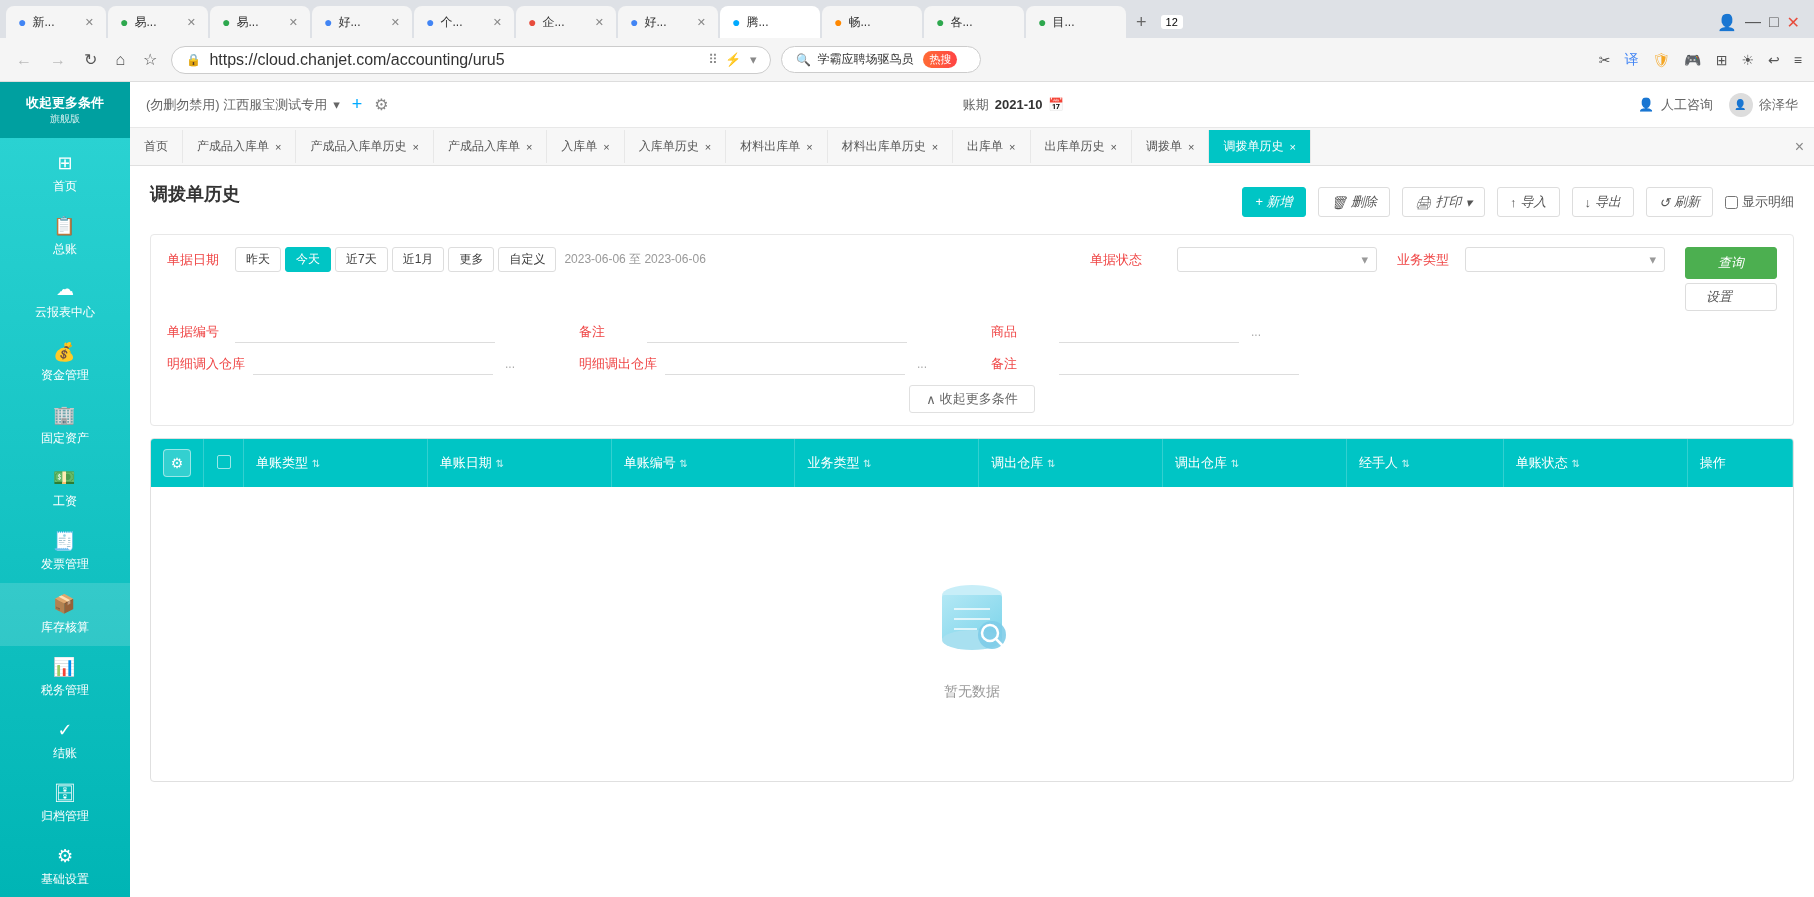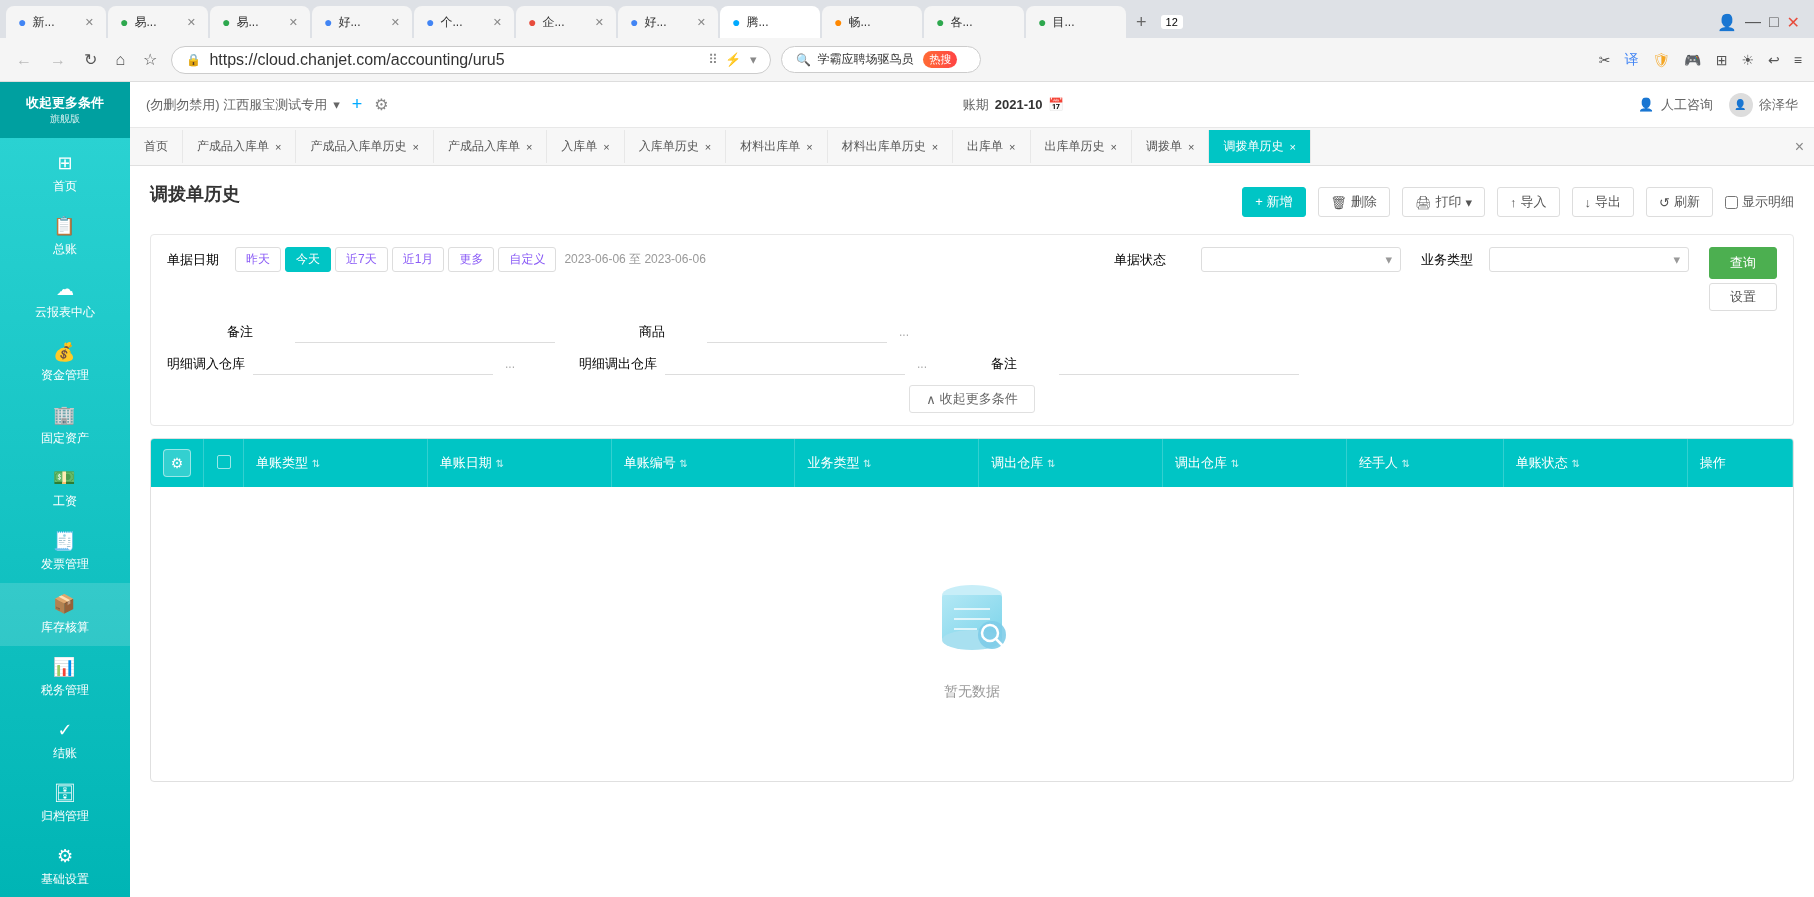--- a/index.html
+++ b/index.html
@@ -54,28 +54,28 @@
     .nav-tab.active { background: #00c5c5; color: #fff; }
     .nav-tab .close-x { color: inherit; font-size: 11px; margin-left: 2px; }
     .close-all-btn { padding: 0 10px; color: #888; font-size: 16px; cursor: pointer; margin-left: auto; }
 
     
     .page-content { padding: 16px 20px; flex: 1; overflow-y: auto; }
     .page-title { font-size: 18px; color: #333; font-weight: bold; margin-bottom: 16px; }
 
     
     .toolbar { display: flex; align-items: center; gap: 12px; margin-bottom: 16px; }
-    .toolbar-btn { display: flex; align-items: center; gap: 4px; padding: 5px 12px; border: 1px solid #ddd; border-radius: 3px; background: #fff; cursor: pointer; color: #555; font-size: 13px; }
+    .toolbar-btn { display: flex; align-items: center; gap: 4px; padding: 5px 12px; border: 1px solid #ddd; border-radius: 3px; background: #fff; cursor: pointer; color: #555; font-size: 13px; font-style: italic; }
 
     
     .filter-section { background: #fff; border: 1px solid #e8e8e8; border-radius: 4px; padding: 12px 16px; margin-bottom: 12px; }
     .filter-item { display: flex; align-items: center; gap: 8px; }
-    .filter-label { color: #000000; font-size: 13px; white-space: nowrap; min-width: 60px; }
+    .filter-label { color: #ef4444; font-size: 13px; white-space: nowrap; min-width: 60px; }
     .filter-date-btns { display: flex; align-items: center; gap: 4px; flex-wrap: wrap; }
-    .date-btn { padding: 3px 10px; border: 1px solid #ddd; border-radius: 3px; background: #fff; cursor: pointer; font-size: 12px; color: #8b5cf6; }
+    .date-btn { padding: 3px 10px; border: 1px solid #ddd; border-radius: 3px; background: #fff; cursor: pointer; font-size: 12px; color: #404040; }
     .date-btn.active { background: #00c5c5; color: #fff; border-color: #00c5c5; }
     .date-range-text { font-size: 12px; color: #999; margin-left: 4px; }
     .filter-select { display: flex; align-items: center; border: 1px solid #ddd; border-radius: 3px; padding: 4px 8px; min-width: 160px; background: #fff; cursor: pointer; font-size: 13px; color: #555; }
     .filter-select .arrow { margin-left: auto; color: #999; }
     .filter-input { border: none; border-bottom: 1px solid #ddd; padding: 3px 4px; font-size: 13px; color: #333; width: 200px; outline: none; }
     .filter-input-dots { color: #aaa; margin-left: 4px; font-size: 12px; }
     .collapse-btn { display: flex; align-items: center; gap: 4px; padding: 4px 16px; background: #fff; border: 1px solid #e0e0e0; border-radius: 3px; cursor: pointer; color: #666; font-size: 13px; margin: 0 auto; }
 
     
     .data-table { width: 100%; border-collapse: collapse; }
@@ -392,30 +392,34 @@
           </div>
 
           <div class="filter-item">
             <span class="filter-label">业务类型</span>
             <div class="filter-select" style="width:200px;">
               <span class="arrow">▾</span>
             </div>
           </div>
 
           <div style="display:flex;flex-direction:column;gap:4px;">
-            <button class="toolbar-btn" style="background:#4caf50;color:#fff;border-color:#4caf50;padding:6px 20px;">
+            <button class="toolbar-btn" style="background:#4caf50;color:#fff;border-color:#4caf50;padding:6px 32px;">
               <span>查询</span>
             </button>
             <button class="toolbar-btn" style="background:#fff;color:#555;padding:4px 20px;">
               <span>设置</span>
             </button>
           </div>
         </div>
 
         <div style="display:flex;align-items:center;gap:24px;margin-bottom:10px;">
+          <div class="filter-item">
+            <span class="filter-label">单据编号</span>
+            <input type="text" class="filter-input" style="width: 260px;">
+          </div>
           <div class="filter-item" style="margin-left:60px;">
             <span class="filter-label">备注</span>
             <input type="text" class="filter-input" style="width: 260px;">
           </div>
           <div class="filter-item" style="margin-left:60px;">
             <span class="filter-label">商品</span>
             <input type="text" class="filter-input" style="width: 180px;">
             <span class="filter-input-dots">...</span>
           </div>
         </div>

